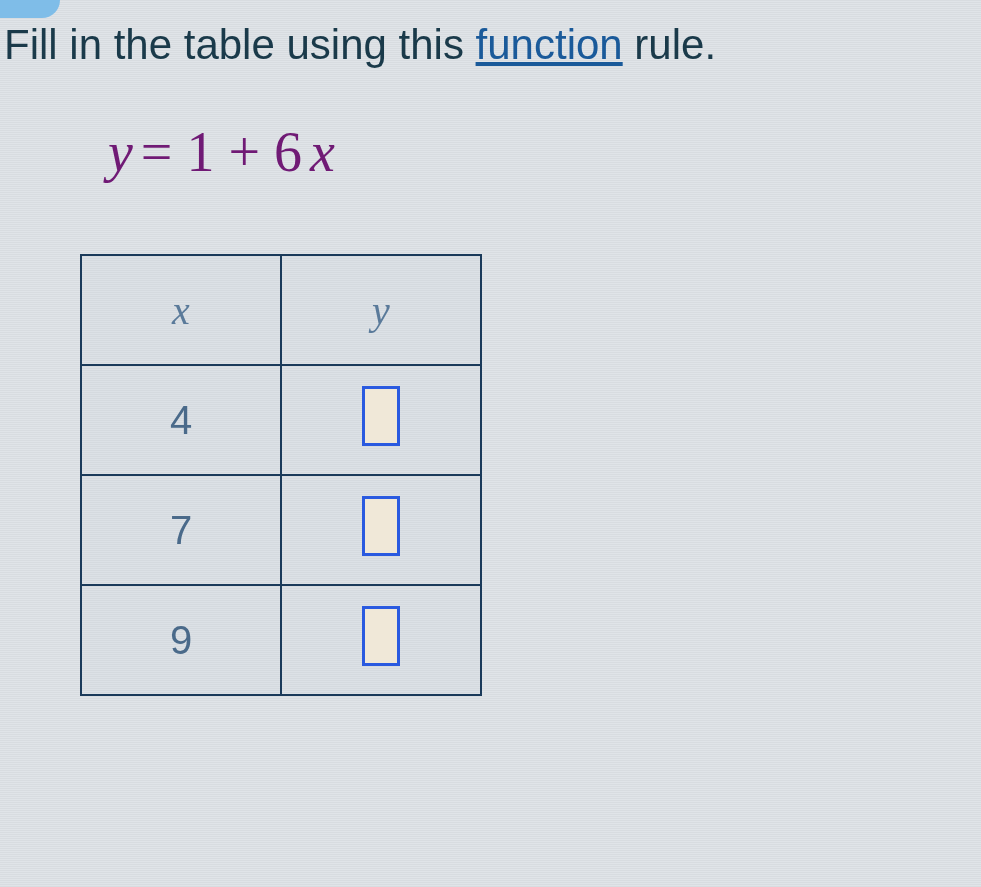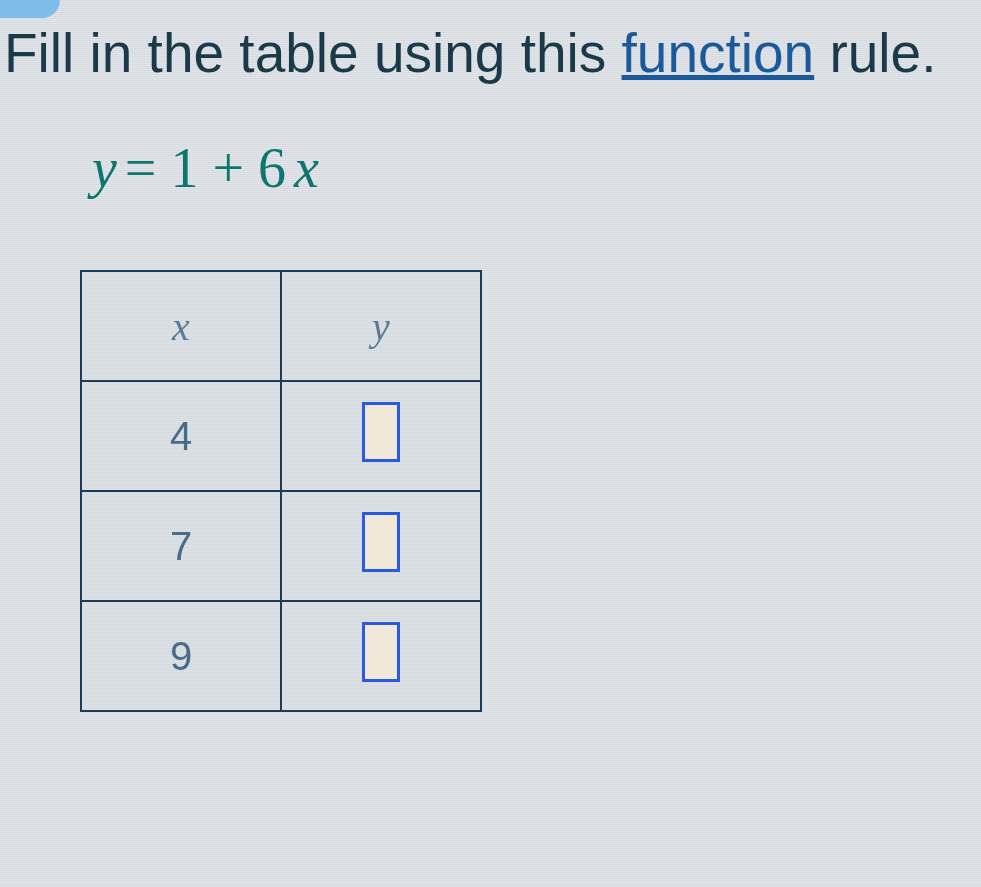--- a/index.html
+++ b/index.html
@@ -24,37 +24,38 @@
     .top-accent {
       position: absolute;
       top: 0;
       left: 0;
       width: 60px;
       height: 18px;
       background: #7fbde8;
       border-radius: 0 0 20px 0;
     }
     .instruction {
-      font-size: 55px;
+      font-size: 42px;
       color: #1a3a4a;
       padding: 10px 8px 0 4px;
       line-height: 1.2;
     }
     .instruction .link {
       color: #1a5a9a;
       text-decoration: underline;
       cursor: pointer;
     }
     .equation {
       font-size: 56px;
       font-family: 'Times New Roman', serif;
       font-style: italic;
-      color: #0f766e;
+      color: #701a75;
       padding: 50px 0 0 92px;
       letter-spacing: 2px;
+      margin-left: 16px;
     }
     .equation .op {
       font-style: normal;
       padding: 0 6px;
     }
     .table-wrap {
       padding: 70px 0 0 80px;
     }
     table {
       border-collapse: collapse;

